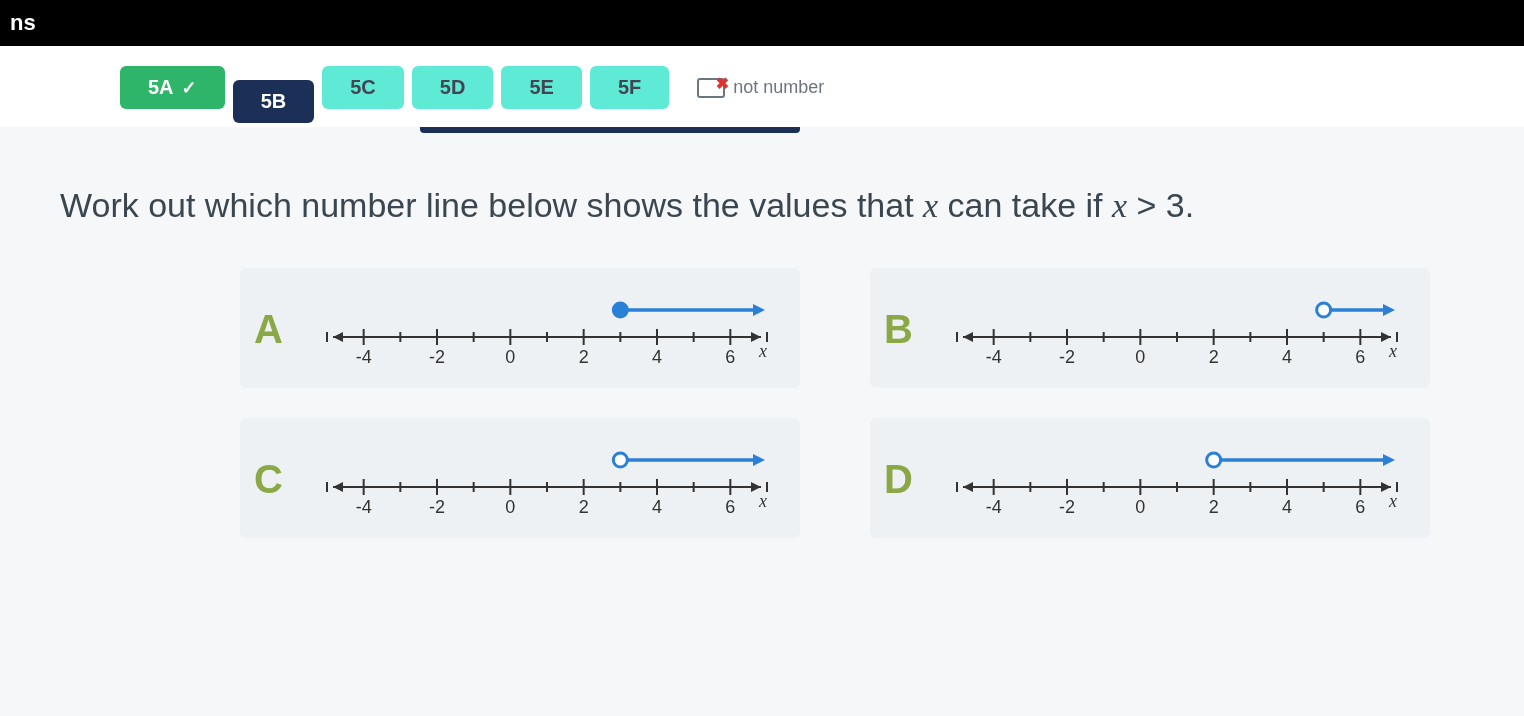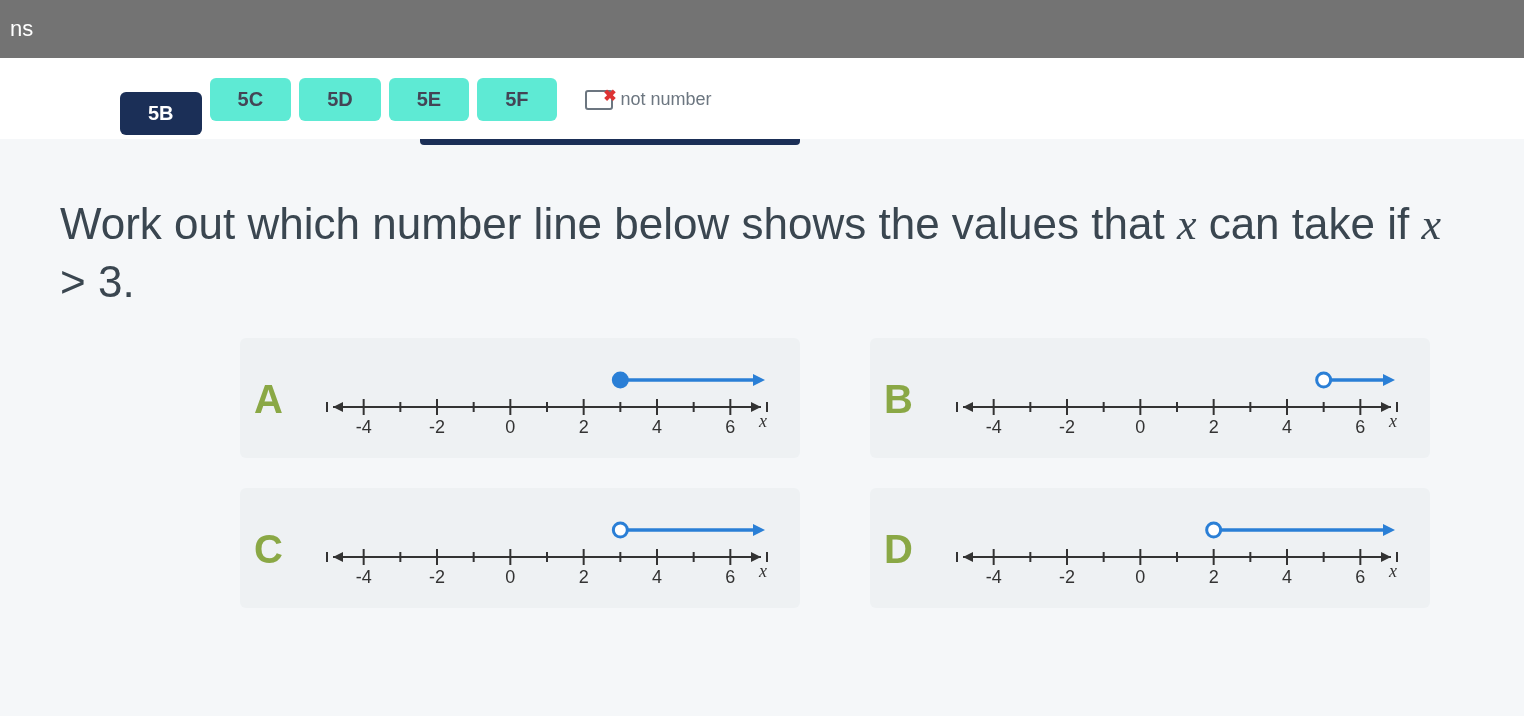--- a/index.html
+++ b/index.html
@@ -4,27 +4,27 @@
 <style>
   * { box-sizing: border-box; margin: 0; padding: 0; }
   body {
     font-family: Arial, Helvetica, sans-serif;
     background: #f5f7f9;
     width: 1524px;
     height: 716px;
     overflow: hidden;
   }
   .topbar {
-    background: #737373;
-    height: 58px;
+    background: #000000;
+    height: 46px;
     display: flex;
     align-items: center;
     padding: 0 10px;
     color: #fff;
-    font-weight: normal;
+    font-weight: bold;
     font-size: 22px;
   }
   .nav-row {
     display: flex;
     align-items: center;
     gap: 8px;
     padding: 6px 120px 4px 120px;
     background: #fff;
     position: relative;
   }
@@ -70,23 +70,23 @@
     right: -6px;
     top: -6px;
     color: #d33;
     font-weight: bold;
     font-size: 16px;
   }
   .content {
     padding: 50px 60px 20px 60px;
   }
   .question {
-    font-size: 44px;
+    font-size: 34px;
     color: #3a4650;
-    margin-bottom: 28px;
+    margin-bottom: 40px;
     line-height: 1.3;
   }
   .mathvar { font-style: italic; font-family: 'Times New Roman', serif; }
   .options {
     display: grid;
     grid-template-columns: 560px 560px;
     gap: 30px 70px;
     margin-left: 180px;
   }
   .option {
@@ -118,20 +118,24 @@
   .axis-arrow { fill: #333; }
 </style>
 </head>
 <body>
 
 <div class="topbar">
   <span>ns</span>
 </div>
 
 <div class="nav-row">
+  <div class="tab done">
+    <span>5A</span>
+    <span class="check">✓</span>
+  </div>
   <div class="tab active">
     <span>5B</span>
   </div>
   <div class="tab">
     <span>5C</span>
   </div>
   <div class="tab">
     <span>5D</span>
   </div>
   <div class="tab">

